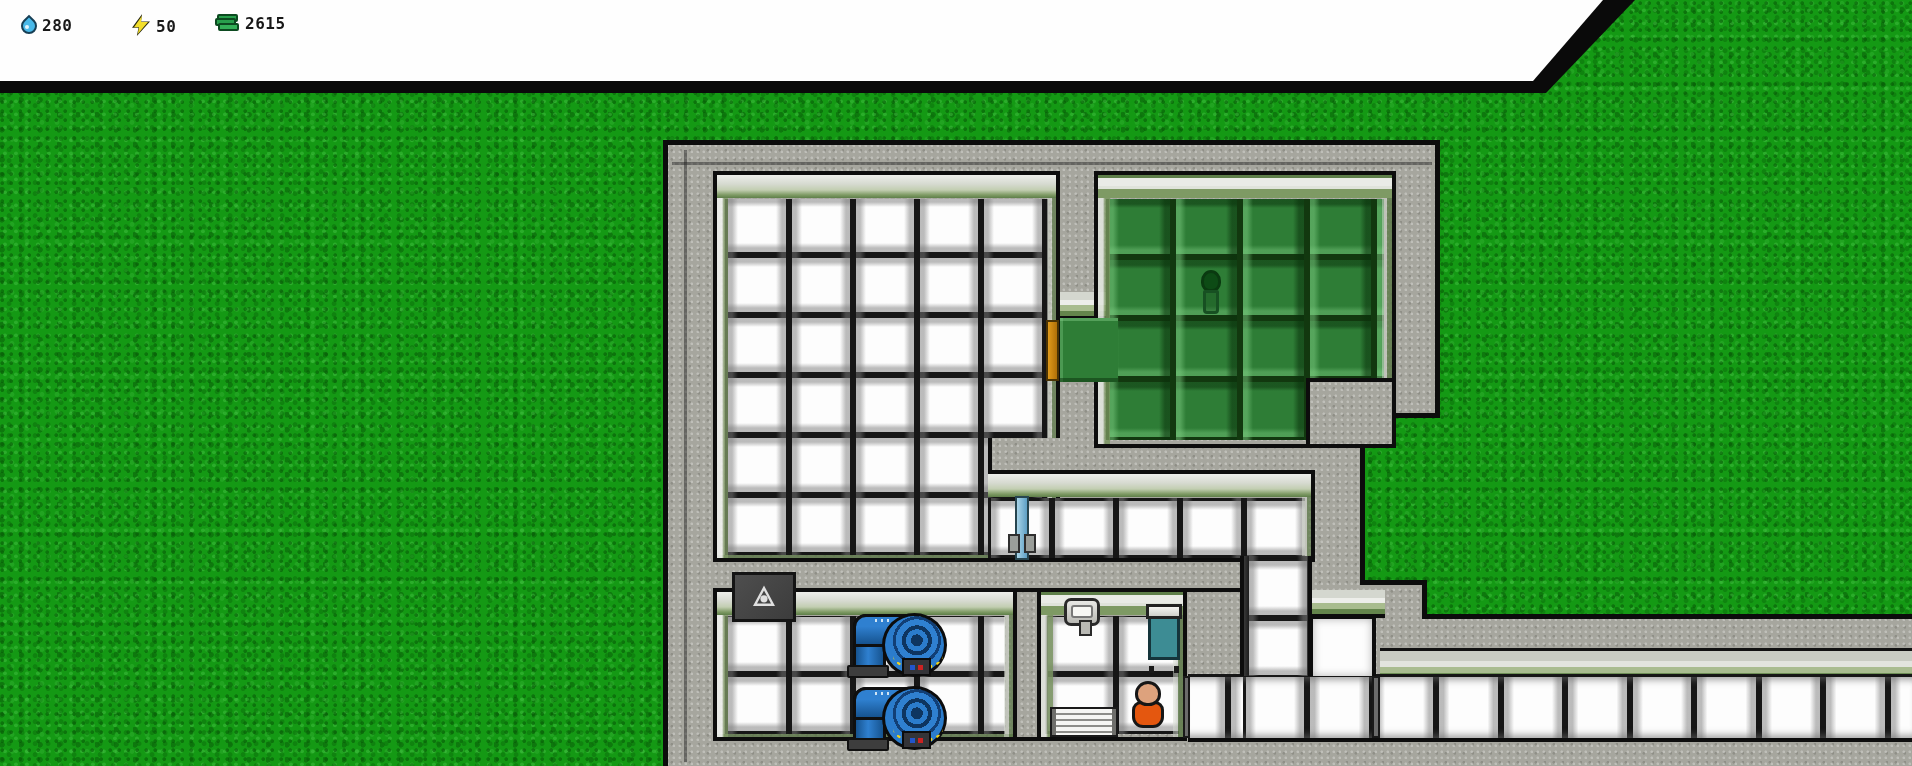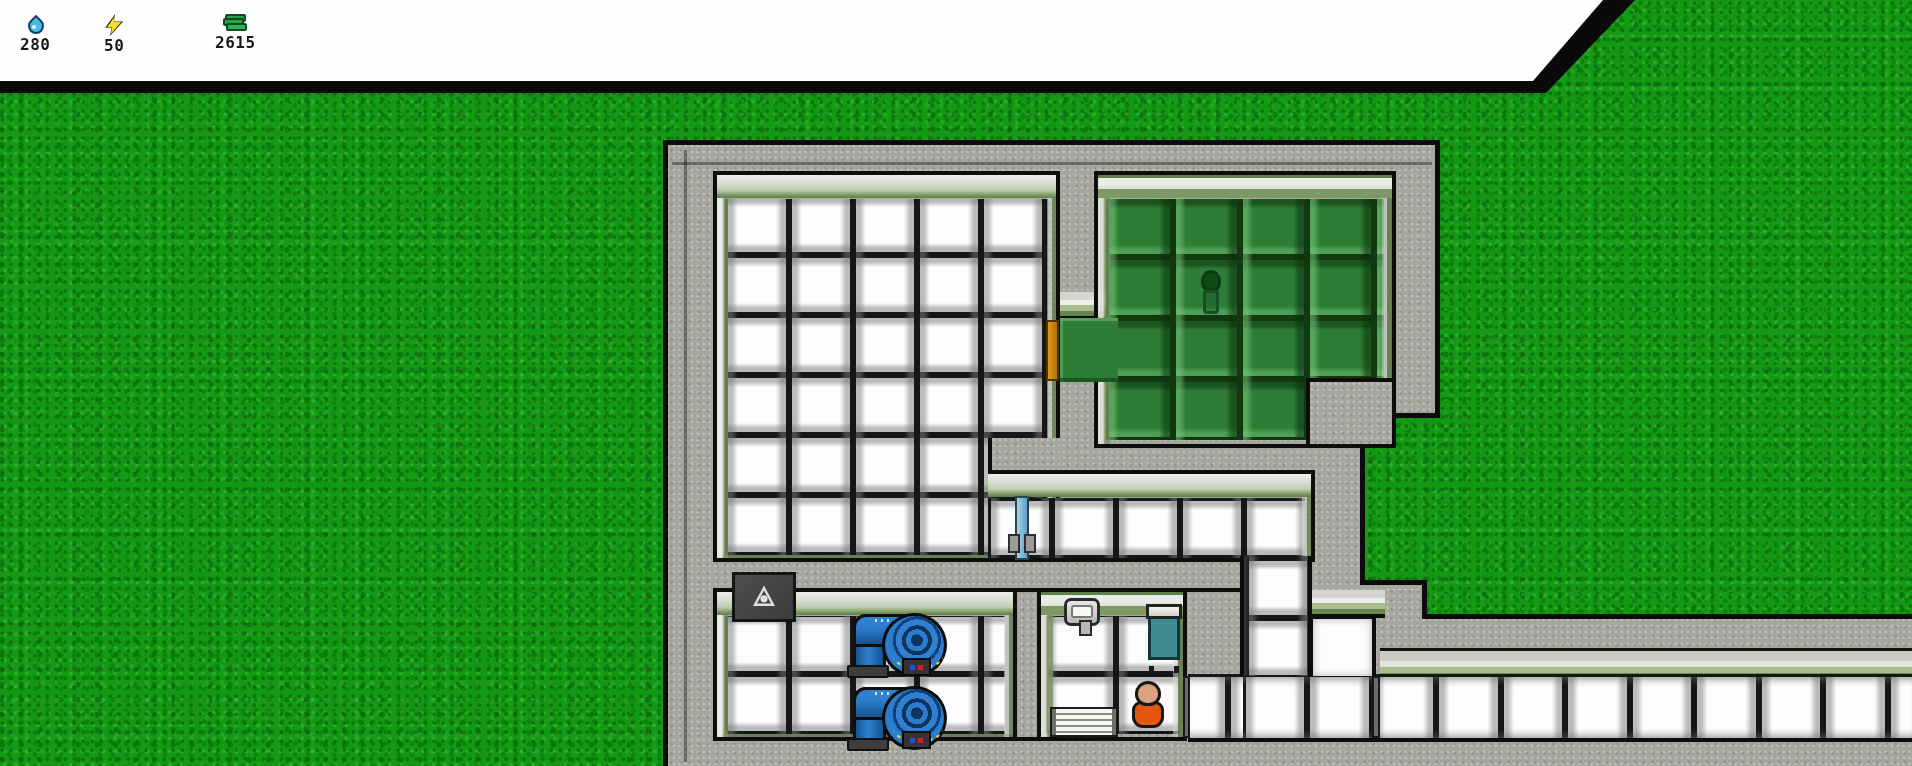--- a/index.html
+++ b/index.html
@@ -83,21 +83,21 @@
   .cab-feet::before{left:3px;} .cab-feet::after{right:3px;}
   .bench{border:2px solid #1a1a1a;background:repeating-linear-gradient(180deg,#f6f6f3 0 4px,#8d8d89 4px 6px);
     box-shadow:inset 4px 0 0 #6f6f6b,inset -4px 0 0 #6f6f6b;}
   .head{width:26px;height:25px;margin:0 auto;background:#dda27d;border:3px solid #161616;border-radius:50% 50% 46% 46%;box-sizing:border-box;position:relative;z-index:2;}
   .torso{width:32px;height:27px;margin:-5px auto 0;background:#e4570f;border:3px solid #161616;border-radius:9px 9px 11px 11px;box-sizing:border-box;}
   
   .hud-black{left:0;top:0;width:1912px;height:100px;background:#0a0a0a;z-index:20;
     clip-path:polygon(0 0,1635px 0,1546px 93px,0 93px);}
   .hud-white{left:0;top:0;width:1912px;height:100px;background:#fefefe;z-index:21;
     clip-path:polygon(0 0,1603px 0,1533px 81px,0 81px);}
-  .res{position:absolute;top:14px;display:flex;align-items:center;z-index:22;flex-direction:column;}
+  .res{position:absolute;top:14px;display:flex;align-items:flex-end;gap:6px;z-index:22;}
   .val{font:700 16px "DejaVu Sans Mono",monospace;color:#181818;letter-spacing:.5px;}
   .drop{position:relative;width:16px;height:21px;}
   .drop::before{content:"";position:absolute;left:1px;top:4px;width:12px;height:12px;background:#49b9e9;border:2px solid #173f55;border-radius:0 50% 50% 50%;transform:rotate(45deg);}
   .drop::after{content:"";position:absolute;left:5px;top:11px;width:4px;height:4px;background:rgba(255,255,255,.85);border-radius:50%;}
   .bolt{position:relative;width:18px;height:22px;}
   .bolt i{position:absolute;display:block;clip-path:polygon(56% 0,0 62%,36% 62%,27% 100%,100% 34%,50% 34%);}
   .bolt-b{left:0;top:0;width:18px;height:22px;background:#2a2a10;}
   .bolt-f{left:2px;top:2px;width:14px;height:18px;background:#f2de2c;}
   .cash{position:relative;width:24px;height:19px;}
   .bill{position:absolute;width:21px;height:8px;background:#28a04c;border:2px solid #0c4a20;border-radius:2px;box-sizing:border-box;}
@@ -203,21 +203,21 @@
   <div class="abs post z8" style="left:1183px;top:676px;width:7px;height:62px"></div>
   <div class="abs post z8" style="left:1372px;top:676px;width:8px;height:62px"></div>
   <div class="abs z5" style="left:1017px;top:737px;width:24px;height:4px;background:#0d0d0d"></div>
 
   <div class="abs hud-black"></div>
   <div class="abs hud-white"></div>
   <div class="res" style="left:20px">
     <span class="drop"></span>
     <span class="val">280</span>
   </div>
-  <div class="res" style="left:104px">
+  <div class="res" style="left:132px">
     <span class="bolt">
         <i class="bolt-b"></i>
         <i class="bolt-f"></i>
       </span>
     <span class="val">50</span>
   </div>
   <div class="res" style="left:215px">
     <span class="cash">
         <i class="bill b1"></i>
         <i class="bill b2"></i>

